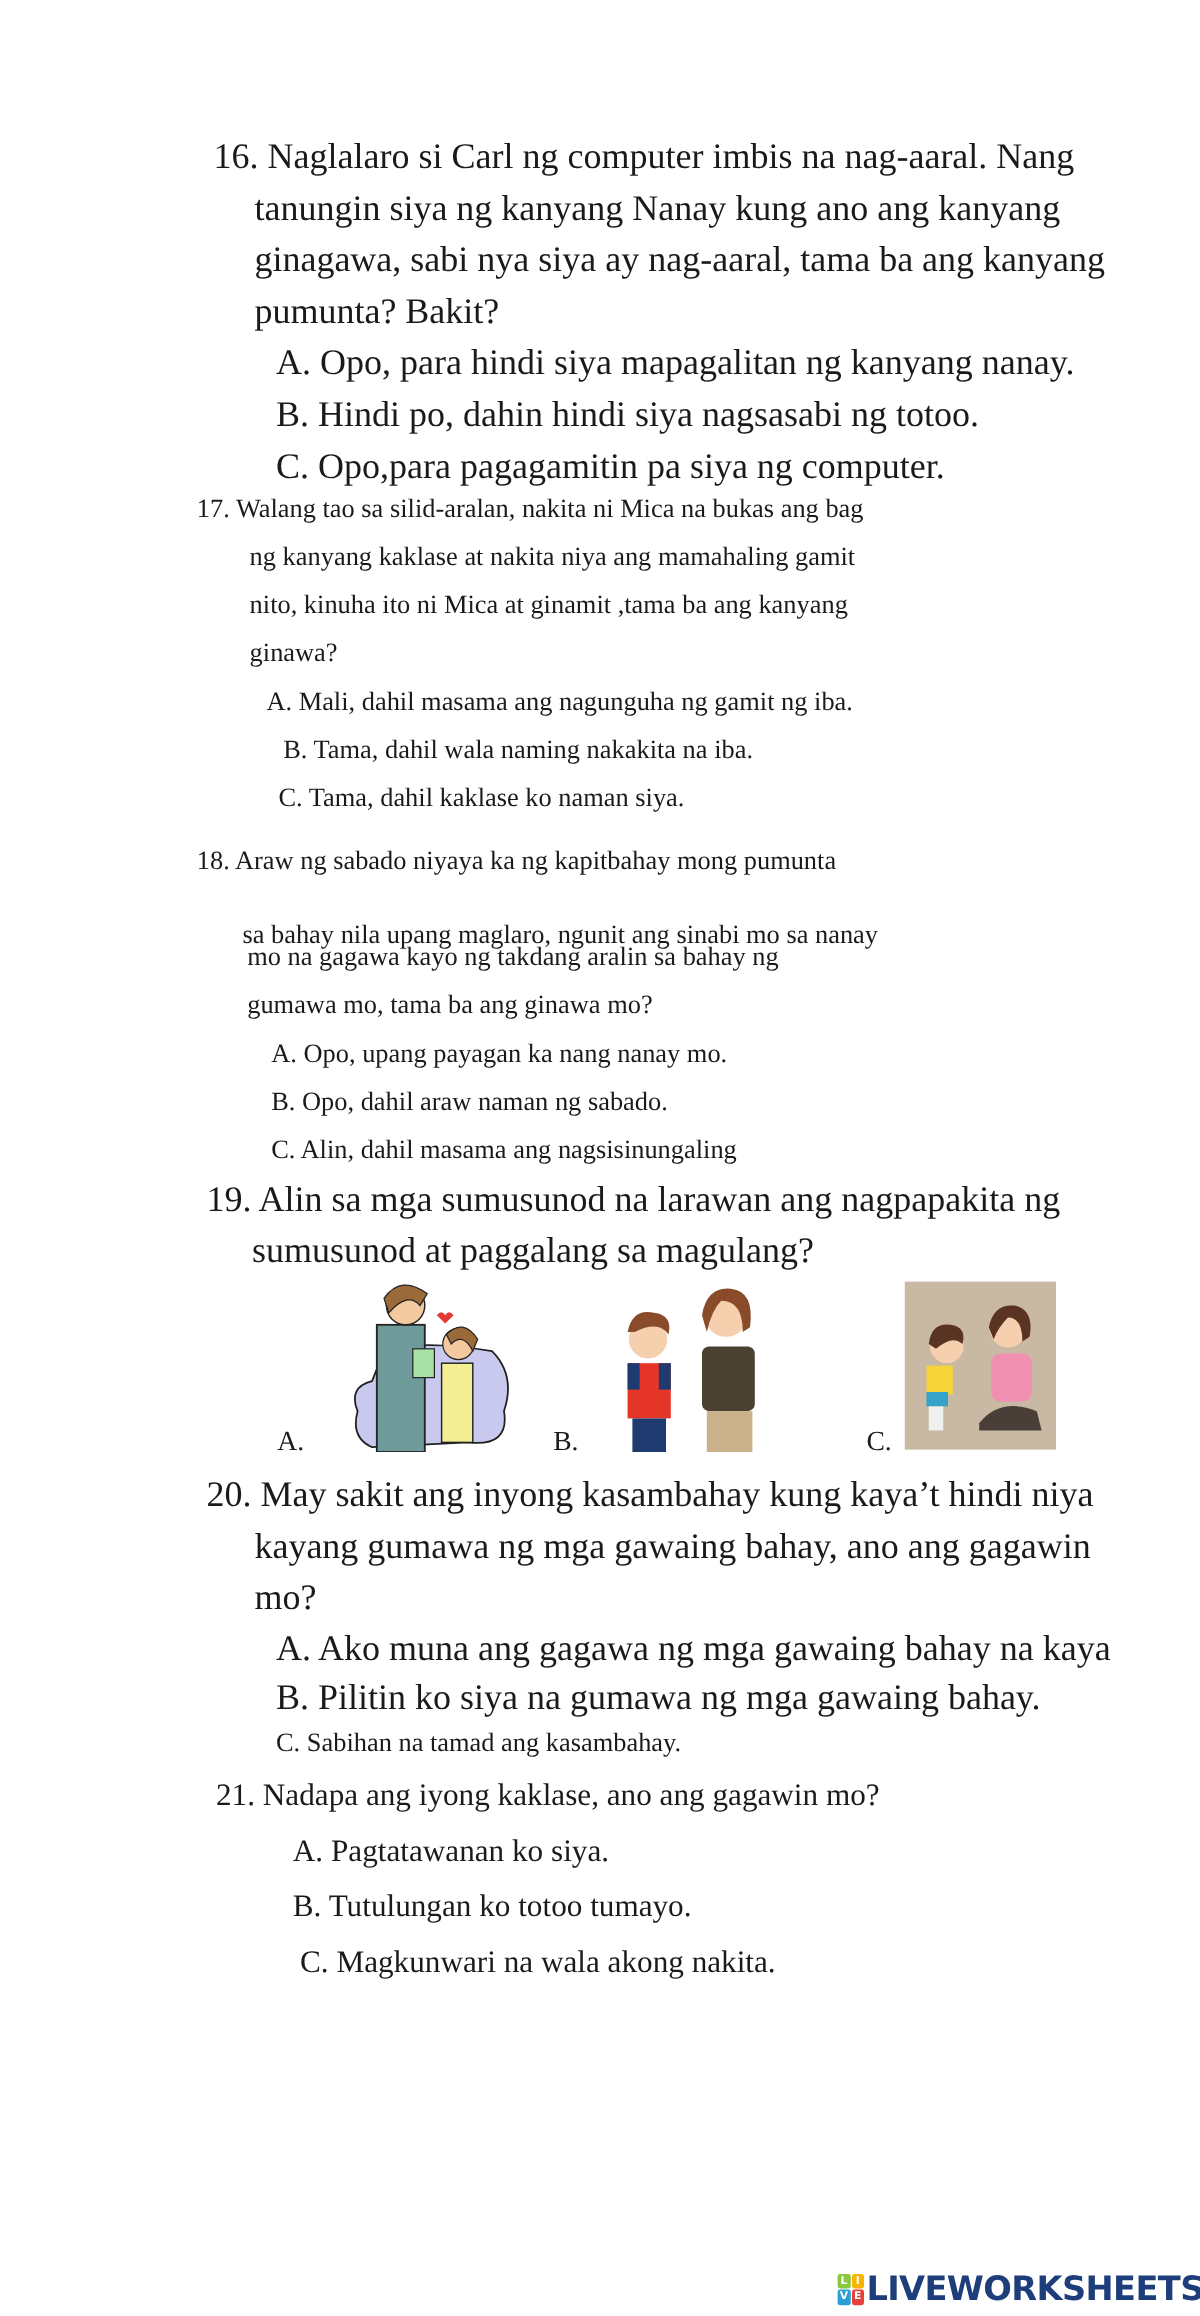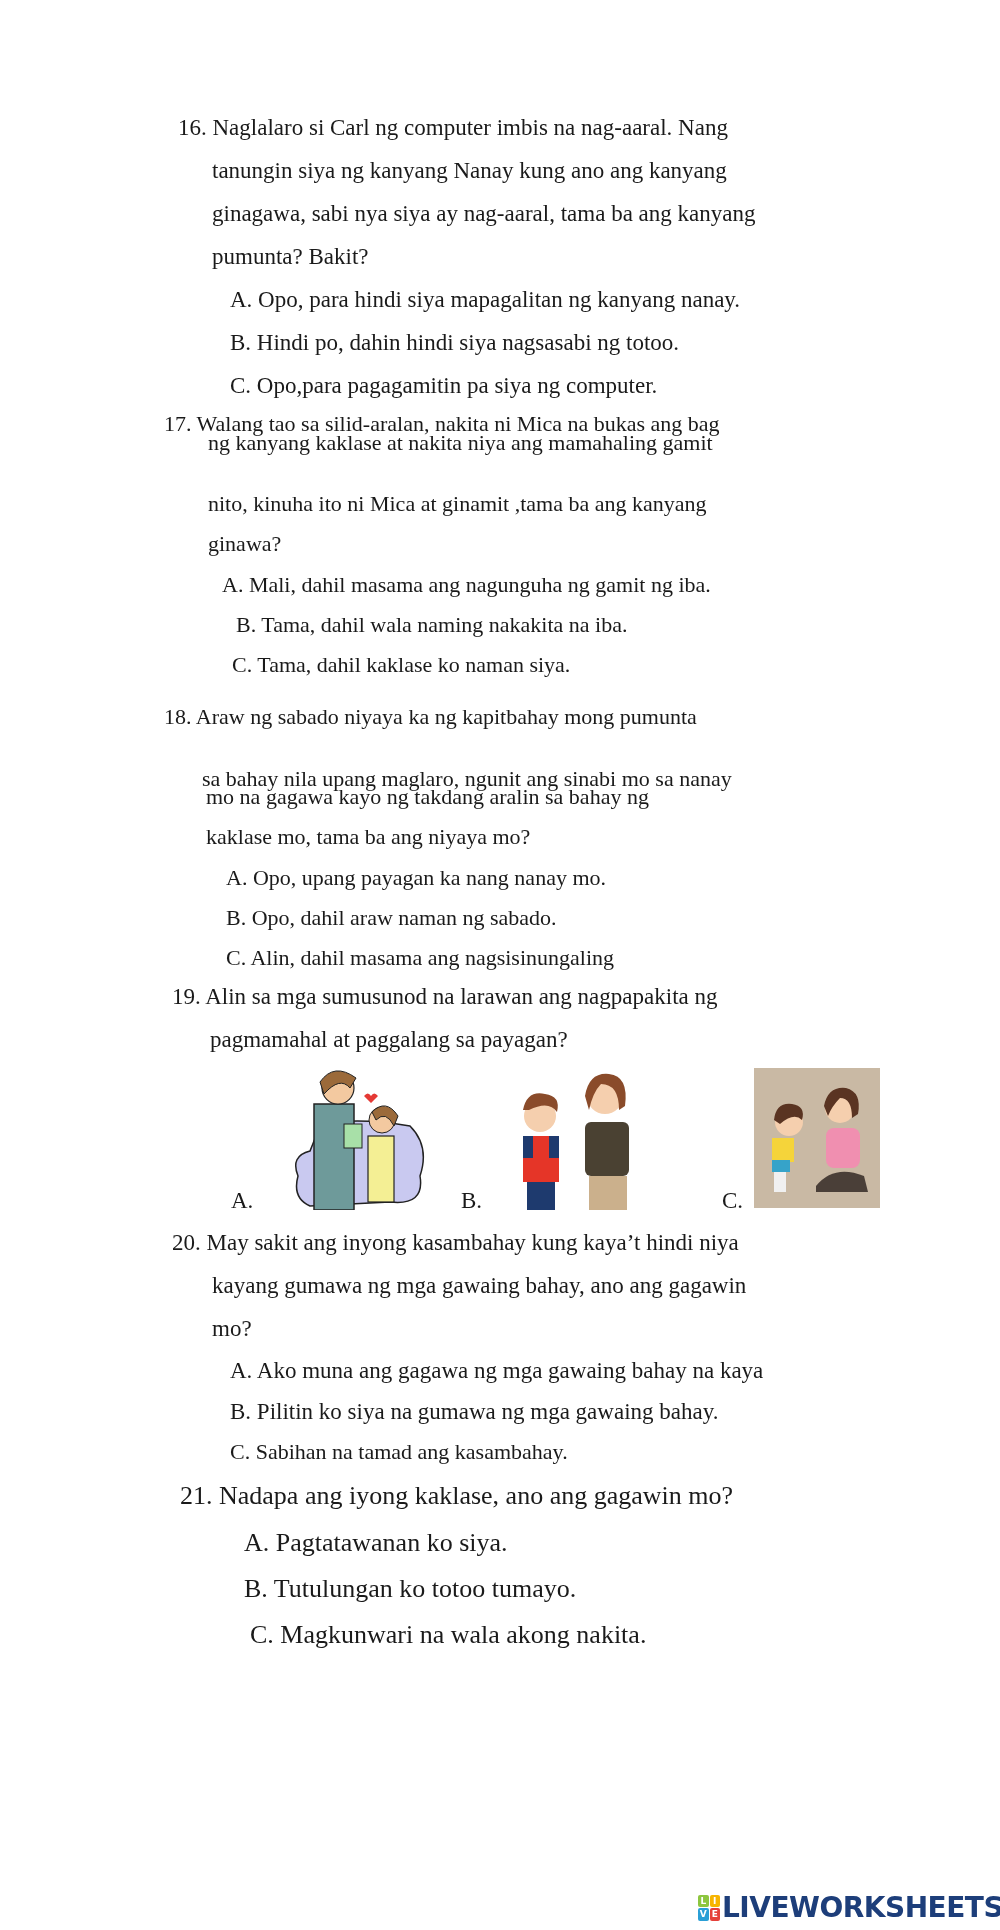--- a/index.html
+++ b/index.html
@@ -1,18 +1,18 @@
 <!DOCTYPE html>
 <html><head>
 <meta charset="utf-8">
 <style>
   html, body { margin:0; padding:0; background:#ffffff; }
   body { width:1000px; height:1930px; position:relative; overflow:hidden;
          font-family:"Liberation Serif", "DejaVu Serif", serif; color:#1a1a1a; }
-  .line { position:absolute; white-space:nowrap; font-size:23px; line-height:1; }
+  .line { position:absolute; white-space:nowrap; font-size:30px; line-height:1; }
   .big { font-size:26px; }
   .opt { font-size:22px; }
   .img { position:absolute; overflow:hidden; }
   .lbl { position:absolute; font-size:23px; }
   .logo { position:absolute; left:698px; top:1891px; display:flex; align-items:center; }
   .logo-box { width:22px; height:26px; display:grid; grid-template-columns:1fr 1fr; grid-template-rows:1fr 1fr; gap:1px; margin-right:2px; }
   .logo-box span { font-family:"DejaVu Sans", sans-serif; font-size:9px; color:#fff; font-weight:bold; display:flex; align-items:center; justify-content:center; border-radius:2px; }
   .logo-text { font-family:"DejaVu Sans", sans-serif; font-weight:bold; font-size:28px; color:#1d3e7a; letter-spacing:-0.5px; }
 </style>
 </head>
@@ -23,41 +23,41 @@
   <div class="line" style="left:212px;top:159px">tanungin siya ng kanyang Nanay kung ano ang kanyang</div>
   <div class="line" style="left:212px;top:202px">ginagawa, sabi nya siya ay nag-aaral, tama ba ang kanyang</div>
   <div class="line" style="left:212px;top:245px">pumunta? Bakit?</div>
   <div class="line" style="left:230px;top:288px">A. Opo, para hindi siya mapagalitan ng kanyang nanay.</div>
   <div class="line" style="left:230px;top:331px">B. Hindi po, dahin hindi siya nagsasabi ng totoo.</div>
   <div class="line" style="left:230px;top:374px">C. Opo,para pagagamitin pa siya ng computer.</div>
 </div>
 
 <div>
   <div class="line opt" style="left:164px;top:413px">17. Walang tao sa silid-aralan, nakita ni Mica na bukas ang bag</div>
-  <div class="line opt" style="left:208px;top:432px">ng kanyang kaklase at nakita niya ang mamahaling gamit</div>
+  <div class="line opt" style="left:208px;top:453px">ng kanyang kaklase at nakita niya ang mamahaling gamit</div>
   <div class="line opt" style="left:208px;top:493px">nito, kinuha ito ni Mica at ginamit ,tama ba ang kanyang</div>
   <div class="line opt" style="left:208px;top:533px">ginawa?</div>
   <div class="line opt" style="left:222px;top:574px">A. Mali, dahil masama ang nagunguha ng gamit ng iba.</div>
   <div class="line opt" style="left:236px;top:614px">B. Tama, dahil wala naming nakakita na iba.</div>
   <div class="line opt" style="left:232px;top:654px">C. Tama, dahil kaklase ko naman siya.</div>
 </div>
 
 <div>
   <div class="line opt" style="left:164px;top:706px">18. Araw ng sabado niyaya ka ng kapitbahay mong pumunta</div>
   <div class="line opt" style="left:202px;top:768px">sa bahay nila upang maglaro, ngunit ang sinabi mo sa nanay</div>
   <div class="line opt" style="left:206px;top:786px">mo na gagawa kayo ng takdang aralin sa bahay ng</div>
-  <div class="line opt" style="left:206px;top:826px">kaklase mo, tama ba ang niyaya mo?</div>
+  <div class="line opt" style="left:206px;top:826px">gumawa mo, tama ba ang ginawa mo?</div>
   <div class="line opt" style="left:226px;top:867px">A. Opo, upang payagan ka nang nanay mo.</div>
   <div class="line opt" style="left:226px;top:907px">B. Opo, dahil araw naman ng sabado.</div>
   <div class="line opt" style="left:226px;top:947px">C. Alin, dahil masama ang nagsisinungaling</div>
 </div>
 
 <div>
   <div class="line" style="left:172px;top:985px">19. Alin sa mga sumusunod na larawan ang nagpapakita ng</div>
-  <div class="line" style="left:210px;top:1028px">pagmamahal at paggalang sa payagan?</div>
+  <div class="line" style="left:210px;top:1028px">sumusunod at paggalang sa magulang?</div>
 
   <div class="lbl" style="left:231px;top:1188px">A.</div>
   <div class="img" style="left:290px;top:1066px;width:140px;height:144px">
     <svg width="140" height="144" viewBox="0 0 140 144">
       <path d="M8 110 Q0 90 20 85 L30 60 Q60 50 120 60 Q140 80 130 110 Q135 140 100 136 L20 140 Q2 132 8 110 Z" fill="#c9c9f0" stroke="#222" stroke-width="1.5"></path>
       <rect x="24" y="38" width="40" height="106" fill="#6e9a9a" stroke="#222" stroke-width="1.5"></rect>
       <circle cx="48" cy="22" r="16" fill="#f3c9a0" stroke="#222" stroke-width="1.2"></circle>
       <path d="M30 16 Q44 -4 66 12 L60 22 Q50 10 34 28 Z" fill="#9b6a3a" stroke="#222"></path>
       <rect x="54" y="58" width="18" height="24" fill="#a8e0a8" stroke="#222"></rect>
       <rect x="78" y="70" width="26" height="66" fill="#f4ef94" stroke="#222" stroke-width="1.2"></rect>

